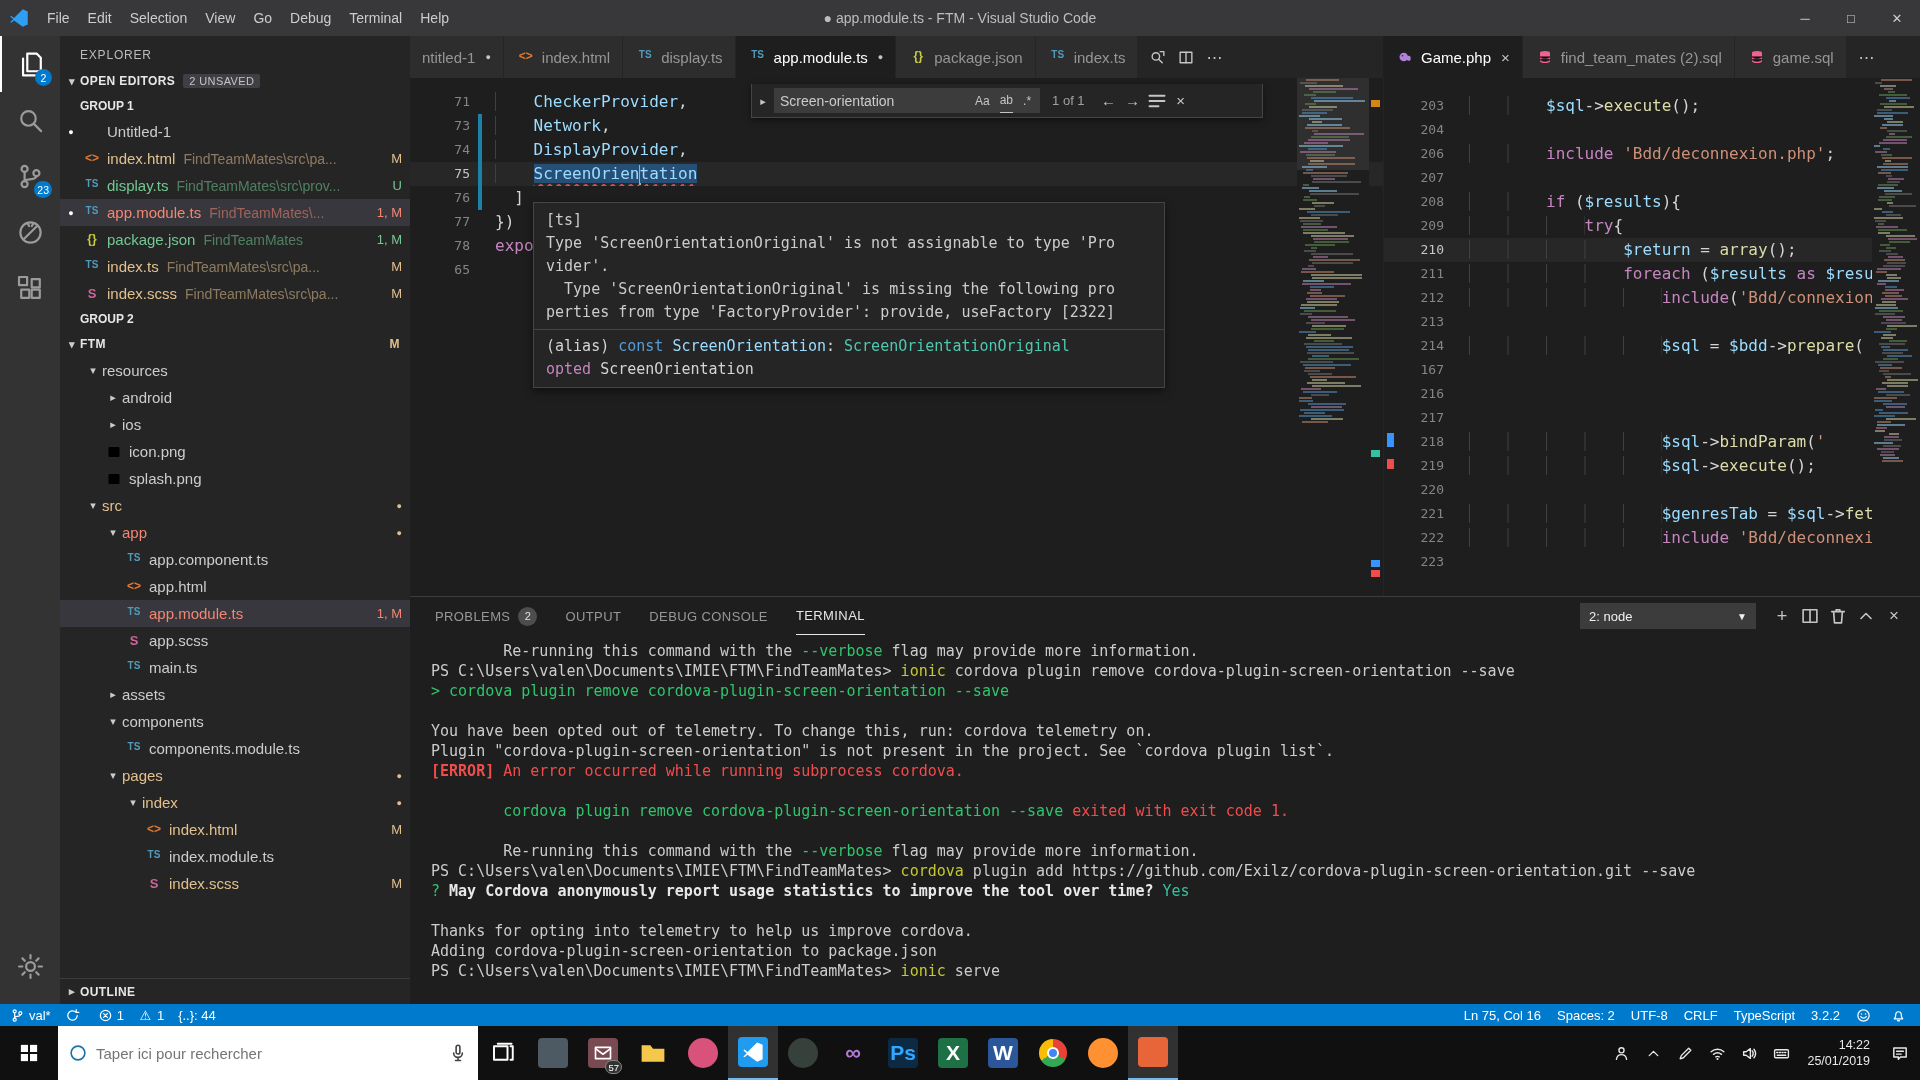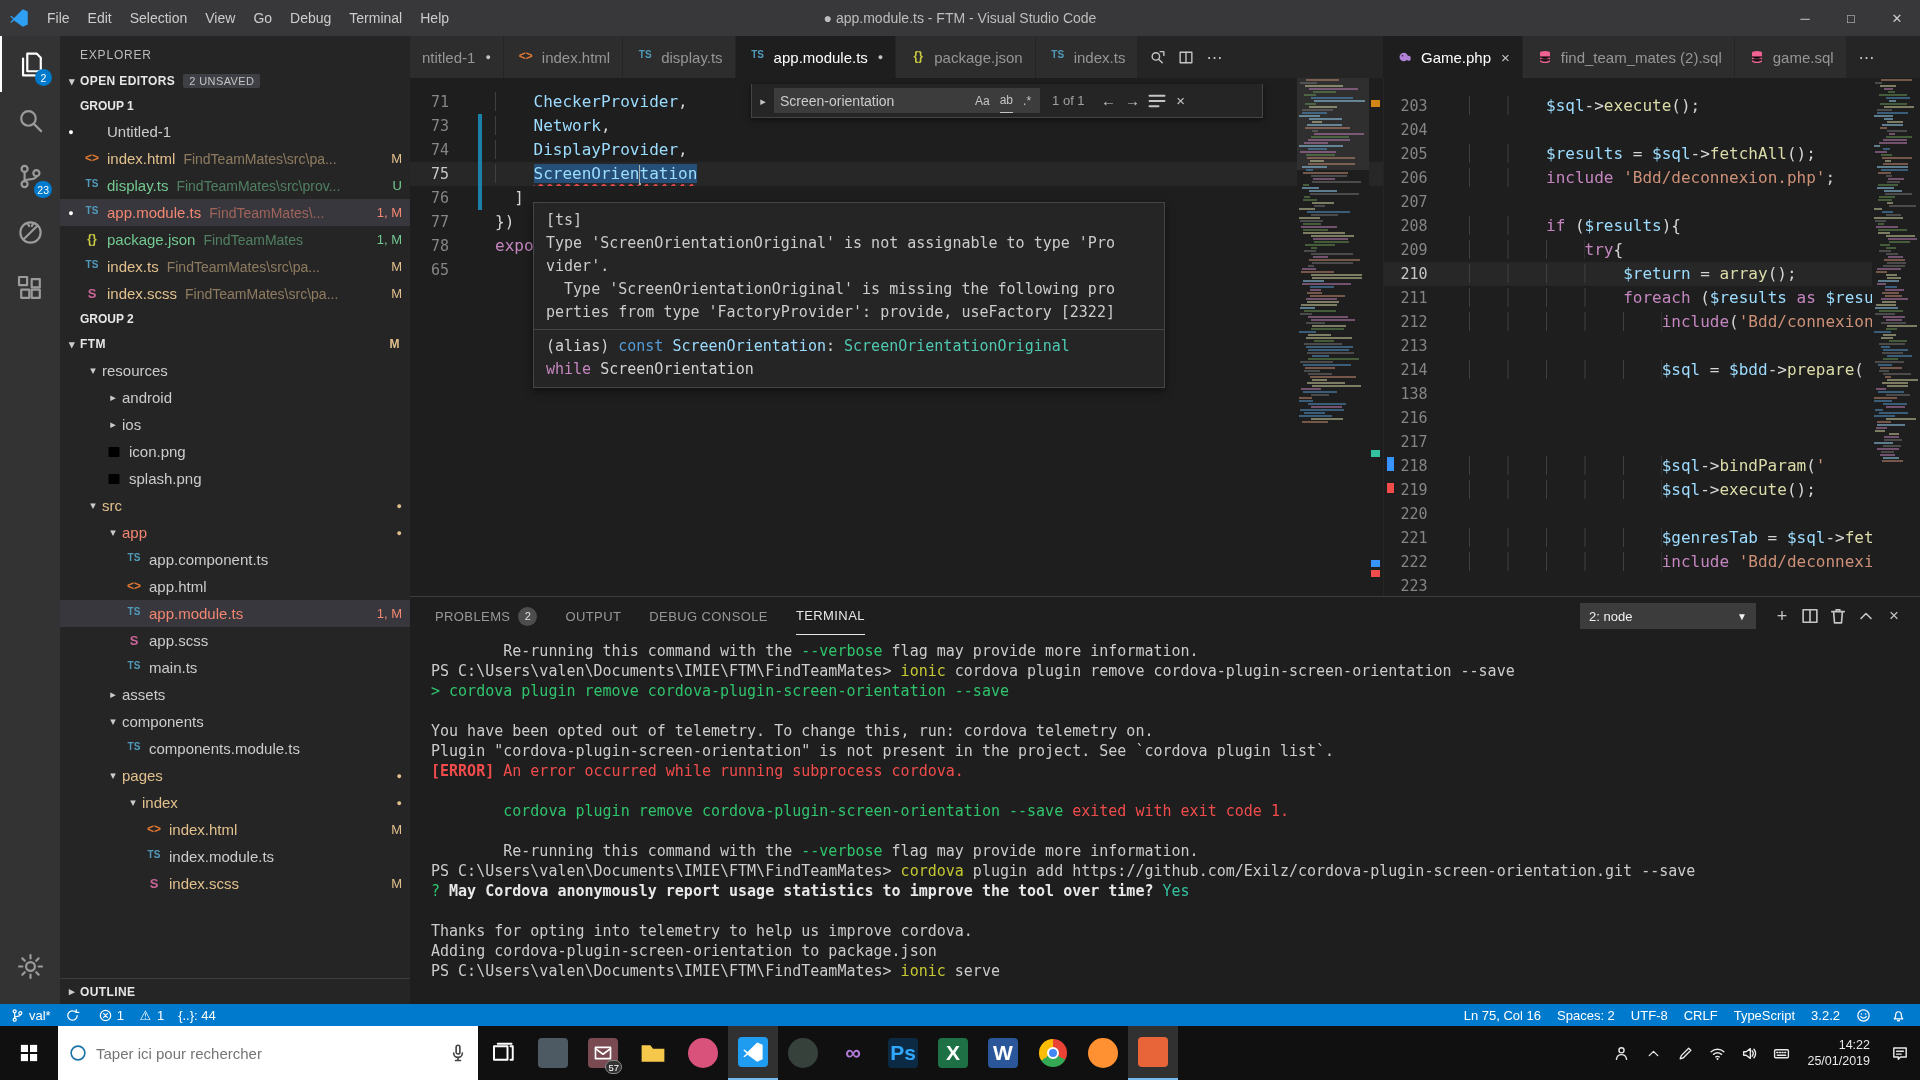--- a/index.html
+++ b/index.html
@@ -62,21 +62,21 @@
   .tab-actions{display:flex;align-items:center;color:#c5c5c5;padding:0 6px}
   .tab-actions .icon{width:28px;height:18px;margin:0 2px}
   .tab-actions .txt{font-size:16px;padding:0 6px;letter-spacing:1px}
 
   .editors{height:518px;display:flex;flex:0 0 auto;position:relative;min-width:0}
   .egroup{position:relative;background:#1e1e1e;overflow:hidden;font-family:"DejaVu Sans Mono",monospace;font-size:16px;line-height:24px}
   .egroup.left{width:973px;flex:0 0 auto}
   .egroup.right{flex:1 1 auto;border-left:1px solid #252526}
   .codepad{padding-top:12px}
   .cl{display:flex;height:24px;position:relative;white-space:pre}
-  .cl .ln{width:60px;text-align:center;color:#858585;flex:0 0 auto;font-size:15px}
+  .cl .ln{width:60px;text-align:right;color:#858585;flex:0 0 auto;font-size:13px}
   .cl .lc{padding-left:25px;flex:1 1 auto;overflow:hidden}
   .cl.cur{background:rgba(255,255,255,.045)}
   .cl.cur .ln{color:#c6c6c6}
   .sg-v{color:#9cdcfe}.sg-w{color:#d4d4d4}.sg-k{color:#c586c0}.sg-f{color:#dcdcaa}.sg-s{color:#ce9178}.sg-t{color:#4ec9b0}.sg-c{color:#569cd6}
   .sg-ind{background-image:linear-gradient(to right,#404040 0 1px,transparent 1px);background-size:38.5px 100%;background-repeat:repeat-x}
   .sel{background:#264f78}
   .sq{text-decoration:underline;text-decoration-style:wavy;text-decoration-color:#f14c4c;text-decoration-skip-ink:none;text-underline-offset:4px}
   .caret{display:inline-block;width:0;border-left:2px solid #aeafad;height:20px;vertical-align:middle;margin:0 -1px}
   .gitbar{position:absolute;left:68px;top:0;width:4px;height:24px;background:#1b81a8}
   .deco-b{position:absolute;left:3px;top:3px;width:7px;height:14px;background:#3794ff}
@@ -695,39 +695,38 @@
           <div class="hover">
             <div class="msg">[ts]</div>
             <div id="tooltip-msg">
                 <div class="msg">Type 'ScreenOrientationOriginal' is not assignable to type 'Pro</div>
                 <div class="msg">vider'.</div>
                 <div class="msg">  Type 'ScreenOrientationOriginal' is missing the following pro</div>
                 <div class="msg">perties from type 'FactoryProvider': provide, useFactory [2322]</div>
               </div>
             <div class="hr"></div>
             <div class="al" id="tooltip-alias"><span class="sg-w">(alias) </span><span class="sg-c">const</span><span class="sg-v"> ScreenOrientation</span><span class="sg-w">: </span><span class="sg-t">ScreenOrientationOriginal</span></div>
-            <div class="al" id="tooltip-import"><span class="sg-k">while</span><span class="sg-w"> ScreenOrientation</span></div>
+            <div class="al" id="tooltip-import"><span class="sg-k">opted</span><span class="sg-w"> ScreenOrientation</span></div>
           </div>
         </div>
 
         <div class="egroup right" id="ed-right">
           <div class="codepad" style="padding-top:16px" id="code-right">
               <div class="cl"><span class="ln">203</span><span class="lc"><span class="sg-ind">        </span><span class="sg-v">$sql</span><span class="sg-w">-&gt;</span><span class="sg-f">execute</span><span class="sg-w">();</span></span></div>
               <div class="cl"><span class="ln">204</span><span class="lc"></span></div>
-              <div class="cl"><span class="ln">205</span><span class="lc"><span class="sg-ind">        </span><span class="sg-v">$results</span><span class="sg-w"> = </span><span class="sg-v">$sql</span><span class="sg-w">-&gt;</span><span class="sg-f">fetchAll</span><span class="sg-w">();</span></span></div>
               <div class="cl"><span class="ln">206</span><span class="lc"><span class="sg-ind">        </span><span class="sg-k">include</span><span class="sg-w"> </span><span class="sg-s">'Bdd/deconnexion.php'</span><span class="sg-w">;</span></span></div>
               <div class="cl"><span class="ln">207</span><span class="lc"></span></div>
               <div class="cl"><span class="ln">208</span><span class="lc"><span class="sg-ind">        </span><span class="sg-k">if</span><span class="sg-w"> (</span><span class="sg-v">$results</span><span class="sg-w">){</span></span></div>
               <div class="cl"><span class="ln">209</span><span class="lc"><span class="sg-ind">            </span><span class="sg-k">try</span><span class="sg-w">{</span></span></div>
               <div class="cl cur"><span class="ln">210</span><span class="lc"><span class="sg-ind">                </span><span class="sg-v">$return</span><span class="sg-w"> = </span><span class="sg-f">array</span><span class="sg-w">();</span></span></div>
               <div class="cl"><span class="ln">211</span><span class="lc"><span class="sg-ind">                </span><span class="sg-k">foreach</span><span class="sg-w"> (</span><span class="sg-v">$results</span><span class="sg-w"> </span><span class="sg-k">as</span><span class="sg-w"> </span><span class="sg-v">$result</span><span class="sg-w">){</span></span></div>
               <div class="cl"><span class="ln">212</span><span class="lc"><span class="sg-ind">                    </span><span class="sg-k">include</span><span class="sg-w">(</span><span class="sg-s">'Bdd/connexion.php'</span></span></div>
               <div class="cl"><span class="ln">213</span><span class="lc"></span></div>
               <div class="cl"><span class="ln">214</span><span class="lc"><span class="sg-ind">                    </span><span class="sg-v">$sql</span><span class="sg-w"> = </span><span class="sg-v">$bdd</span><span class="sg-w">-&gt;</span><span class="sg-f">prepare</span><span class="sg-w">(</span></span></div>
-              <div class="cl"><span class="ln">138</span><span class="lc"></span></div>
+              <div class="cl"><span class="ln">167</span><span class="lc"></span></div>
               <div class="cl"><span class="ln">216</span><span class="lc"></span></div>
               <div class="cl"><span class="ln">217</span><span class="lc"></span></div>
               <div class="cl"><span class="deco-b"></span><span class="ln">218</span><span class="lc"><span class="sg-ind">                    </span><span class="sg-v">$sql</span><span class="sg-w">-&gt;</span><span class="sg-f">bindParam</span><span class="sg-w">(</span><span class="sg-s">'</span></span></div>
               <div class="cl"><span class="deco-r"></span><span class="ln">219</span><span class="lc"><span class="sg-ind">                    </span><span class="sg-v">$sql</span><span class="sg-w">-&gt;</span><span class="sg-f">execute</span><span class="sg-w">();</span></span></div>
               <div class="cl"><span class="ln">220</span><span class="lc"></span></div>
               <div class="cl"><span class="ln">221</span><span class="lc"><span class="sg-ind">                    </span><span class="sg-v">$genresTab</span><span class="sg-w"> = </span><span class="sg-v">$sql</span><span class="sg-w">-&gt;</span><span class="sg-f">fetchAll</span></span></div>
               <div class="cl"><span class="ln">222</span><span class="lc"><span class="sg-ind">                    </span><span class="sg-k">include</span><span class="sg-w"> </span><span class="sg-s">'Bdd/deconnexion.php'</span></span></div>
               <div class="cl"><span class="ln">223</span><span class="lc"></span></div>
             </div>
           <div class="minimap rm" id="mm-right">

